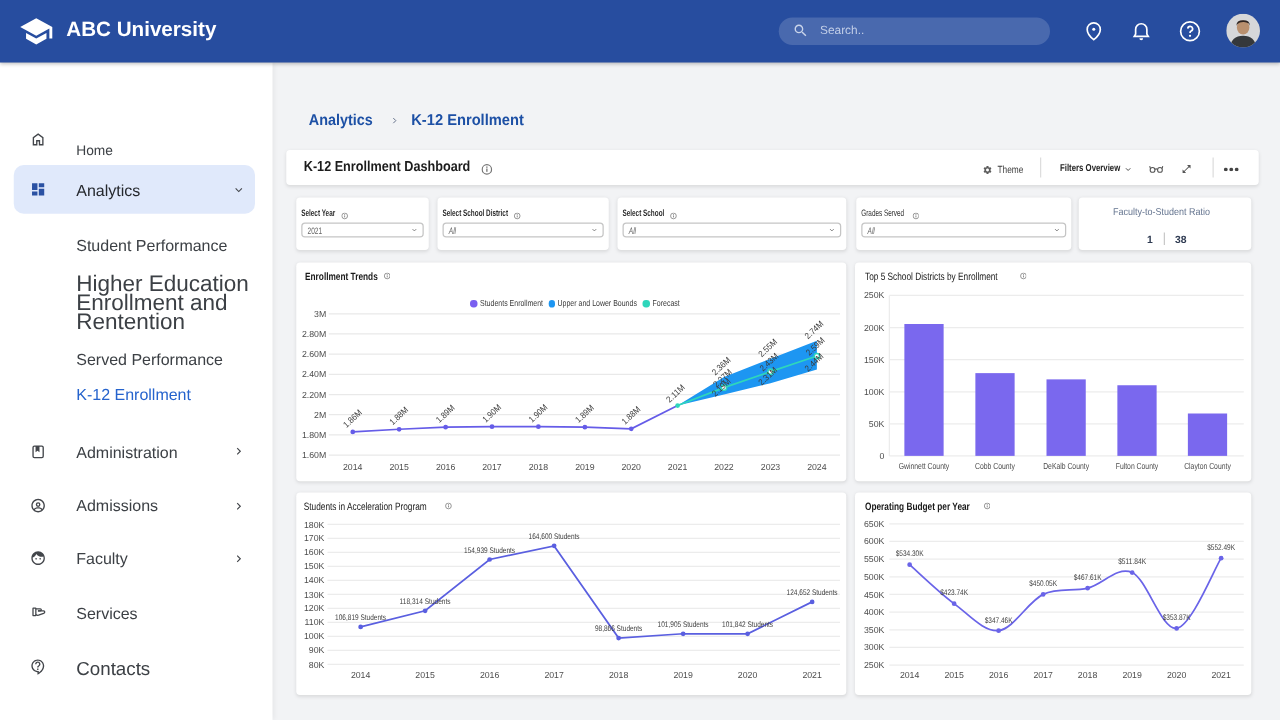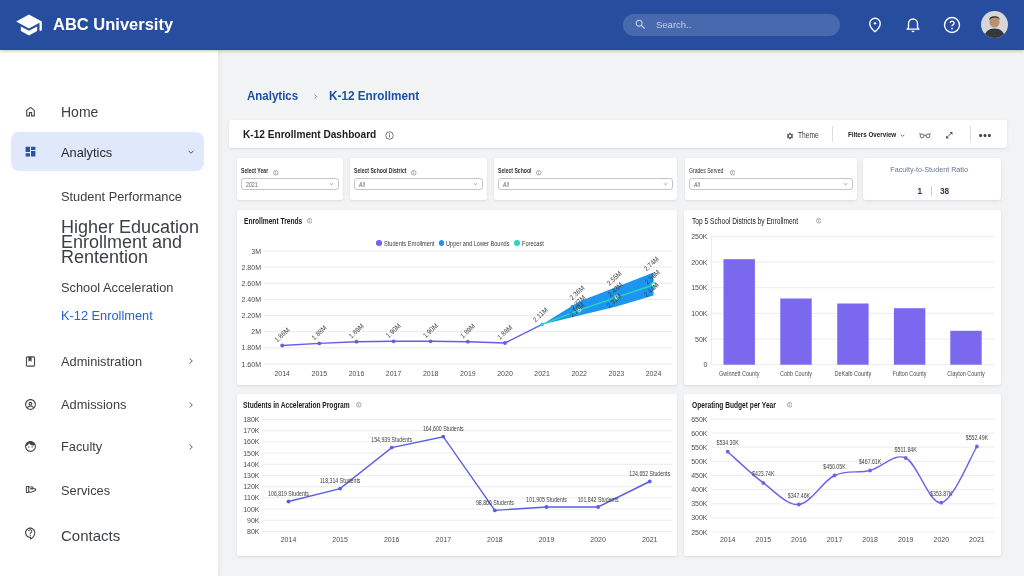--- a/index.html
+++ b/index.html
@@ -46,32 +46,32 @@
       <ellipse cx="13.5" cy="11" rx="5" ry="5.6" fill="#b9906e"></ellipse>
       <path d="M8.2 9.5 Q8 5.2 13.5 5.2 Q19 5.2 18.8 9.5 L18 7.8 Q16 6.4 13.5 6.6 Q10.5 6.6 9 8.2 Z" fill="#2e2420"></path>
       <path d="M3 27 Q4 17.5 13.5 17.5 Q23 17.5 24 27 Z" fill="#35383b"></path>
     </g>
   </svg>
 
 <div class="abs" style="left:0;top:50px;width:218px;height:526px;background:#fff;box-shadow:2px 0 4px rgba(0,0,0,0.05);z-index:2"></div>
 <svg class="abs" style="left:24px;top:105px;z-index:3" width="13" height="13" viewBox="0 0 24 24">
     <path fill="#43464b" d="M6 19h3v-6h6v6h3v-9l-6-4.5L6 10v9zm-2 2V9l8-6 8 6v12h-7v-6h-2v6H4z"></path>
   </svg>
-<div class="abs" style="left:61px;top:104px;font-size:14px;color:#3c4045;z-index:3">Home</div>
+<div class="abs" style="left:61px;top:115px;font-size:11px;color:#3c4045;z-index:3">Home</div>
 <div class="abs" style="left:11px;top:132px;width:193px;height:39px;background:#e0e9fb;border-radius:8px;z-index:3"></div>
 <svg class="abs" style="left:24px;top:145px;z-index:4" width="13" height="13" viewBox="0 0 24 24">
     <path fill="#2a51a3" d="M3 13h8V3H3v10zm0 8h8v-6H3v6zm10 0h8V11h-8v10zm0-18v6h8V3h-8z"></path>
   </svg>
 <div class="abs" style="left:61px;top:145px;font-size:12.8px;color:#25282d;z-index:4">Analytics</div>
 <svg class="abs" style="left:186px;top:147px;z-index:4" width="10" height="10" viewBox="0 0 24 24">
     <path fill="none" stroke="#44474c" stroke-width="2.2" d="M6 9l6 6 6-6"></path>
   </svg>
 <div class="abs" style="left:61px;top:189px;font-size:12.8px;color:#3c4045;z-index:3">Student Performance</div>
 <div class="abs" style="left:61px;top:219.5px;font-size:18px;color:#3c4045;z-index:3;line-height:15.2px;width:145px">Higher Education Enrollment and Rentention</div>
-<div class="abs" style="left:61px;top:280px;font-size:12.8px;color:#3c4045;z-index:3">School Acceleration</div>
+<div class="abs" style="left:61px;top:280px;font-size:12.8px;color:#3c4045;z-index:3">Served Performance</div>
 <div class="abs" style="left:61px;top:308px;font-size:12.8px;color:#2563cd;z-index:3">K-12 Enrollment</div>
 <svg class="abs" style="left:24px;top:354.5px;z-index:3" width="13" height="13" viewBox="0 0 24 24">
     <rect x="4.5" y="3.5" width="15" height="17" rx="2" fill="none" stroke="#43464b" stroke-width="2"></rect>
     <path fill="#43464b" d="M8.2 3.5h5.8v9.2l-2.9-2.4-2.9 2.4z"></path>
   </svg>
 <div class="abs" style="left:61px;top:353.5px;font-size:12.8px;color:#3c4045;z-index:3">Administration</div>
 <svg class="abs" style="left:186px;top:356px;z-index:3" width="10" height="10" viewBox="0 0 24 24">
     <path fill="none" stroke="#44474c" stroke-width="2.2" d="M9 6l6 6-6 6"></path>
   </svg>
 <svg class="abs" style="left:24px;top:398px;z-index:3" width="13" height="13" viewBox="0 0 24 24">
@@ -195,21 +195,21 @@
 <div class="abs" style="left:917.6px;top:186.3px;font-size:8.3px;font-weight:bold;color:#2f3b52;z-index:2">1</div>
 <div class="abs" style="left:930.8px;top:185.5px;width:1px;height:10.6px;background:#c9c9c9;z-index:2"></div>
 <div class="abs" style="left:940px;top:186.3px;font-size:8.3px;font-weight:bold;color:#2f3b52;z-index:2">38</div>
 
 <div class="card" style="left:237px;top:210px;width:440px;height:175px"></div>
 <div class="card" style="left:684px;top:210px;width:317px;height:175px"></div>
 <div class="card" style="left:237px;top:394px;width:440px;height:162px"></div>
 <div class="card" style="left:684px;top:394px;width:317px;height:162px"></div>
 <div class="abs" style="left:244px;top:215.5px;font-size:8.5px;font-weight:bold;color:#191919;z-index:2"><span class="sq78">Enrollment Trends</span></div>
 <div class="abs" style="left:692px;top:215.5px;font-size:8.5px;font-weight:normal;color:#191919;z-index:2"><span class="sq78">Top 5 School Districts by Enrollment</span></div>
-<div class="abs" style="left:243px;top:399.5px;font-size:8.5px;font-weight:bold;color:#191919;z-index:2"><span class="sq78">Students in Acceleration Program</span></div>
+<div class="abs" style="left:243px;top:399.5px;font-size:8.5px;font-weight:normal;color:#191919;z-index:2"><span class="sq78">Students in Acceleration Program</span></div>
 <div class="abs" style="left:692px;top:399.5px;font-size:8.5px;font-weight:bold;color:#191919;z-index:2"><span class="sq78">Operating Budget per Year</span></div>
 
 <svg class="abs" style="left:306.5px;top:218px;z-index:2" width="5.5" height="5.5" viewBox="0 0 24 24">
     <circle cx="12" cy="12" r="10" fill="none" stroke="#757575" stroke-width="2.6"></circle>
     <rect x="10.6" y="10.2" width="2.8" height="7" fill="#757575"></rect>
     <rect x="10.6" y="5.8" width="2.8" height="2.8" fill="#757575"></rect>
   </svg>
 <svg class="abs" style="left:815.5px;top:218px;z-index:2" width="5.5" height="5.5" viewBox="0 0 24 24">
     <circle cx="12" cy="12" r="10" fill="none" stroke="#757575" stroke-width="2.6"></circle>
     <rect x="10.6" y="10.2" width="2.8" height="7" fill="#757575"></rect>

